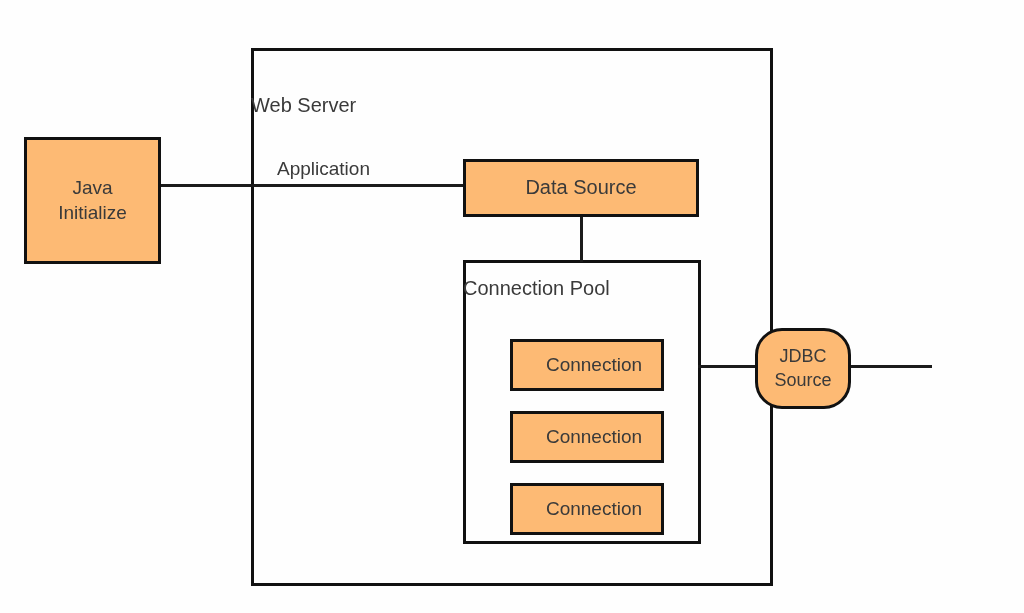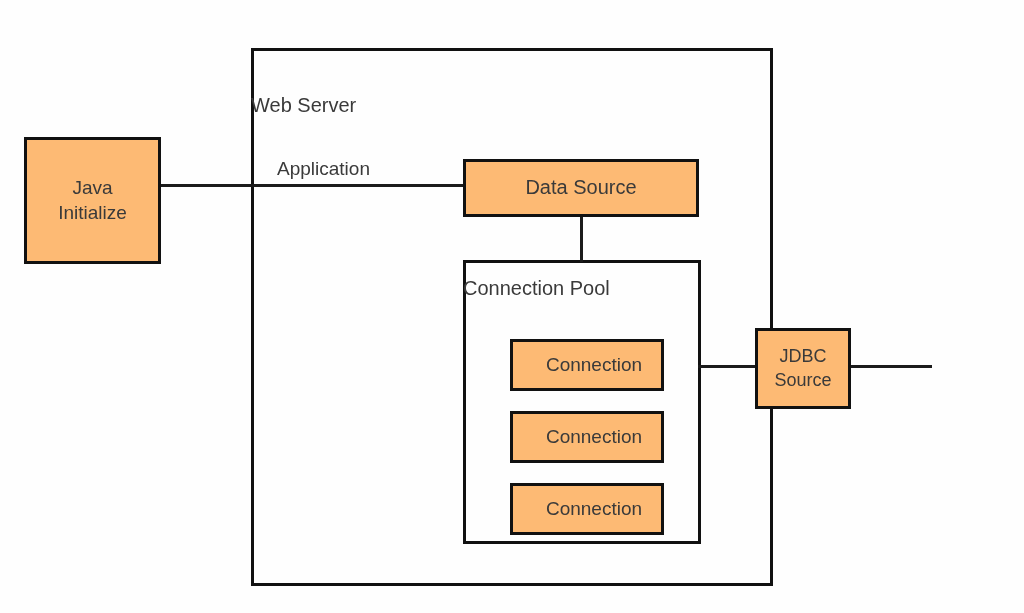--- a/index.html
+++ b/index.html
@@ -78,21 +78,21 @@
   
   #connection-pool-box { left: 463px; top: 260px; width: 238px; height: 284px; }
   #connection-pool-title { top: 277px; left: 463px; width: 238px; font-size: 20px; }
 
   #connection-box-0 { left: 510px; top: 339px; width: 154px; height: 52px; font-size: 19px; }
   #connection-box-1 { left: 510px; top: 411px; width: 154px; height: 52px; font-size: 19px; }
   #connection-box-2 { left: 510px; top: 483px; width: 154px; height: 52px; font-size: 19px; }
 
   
   #jdbc-driver-box {
-    left: 755px; top: 328px; width: 96px; height: 81px; font-size: 18px;
+    left: 755px; top: 328px; width: 96px; height: 81px; font-size: 18px; border-radius: 27px;
   }
 
   
   #db-box { left: 930px; top: 232px; width: 89px; height: 291px; font-size: 19px; }
 
   
   #edge-app-to-datasource { left: 160px; top: 184px; width: 304px; }
   #edge-datasource-to-pool { left: 580px; top: 214px; height: 48px; }
   #edge-pool-to-jdbc { left: 698px; top: 365px; width: 59px; }
   #edge-jdbc-to-db { left: 849px; top: 365px; width: 83px; }

